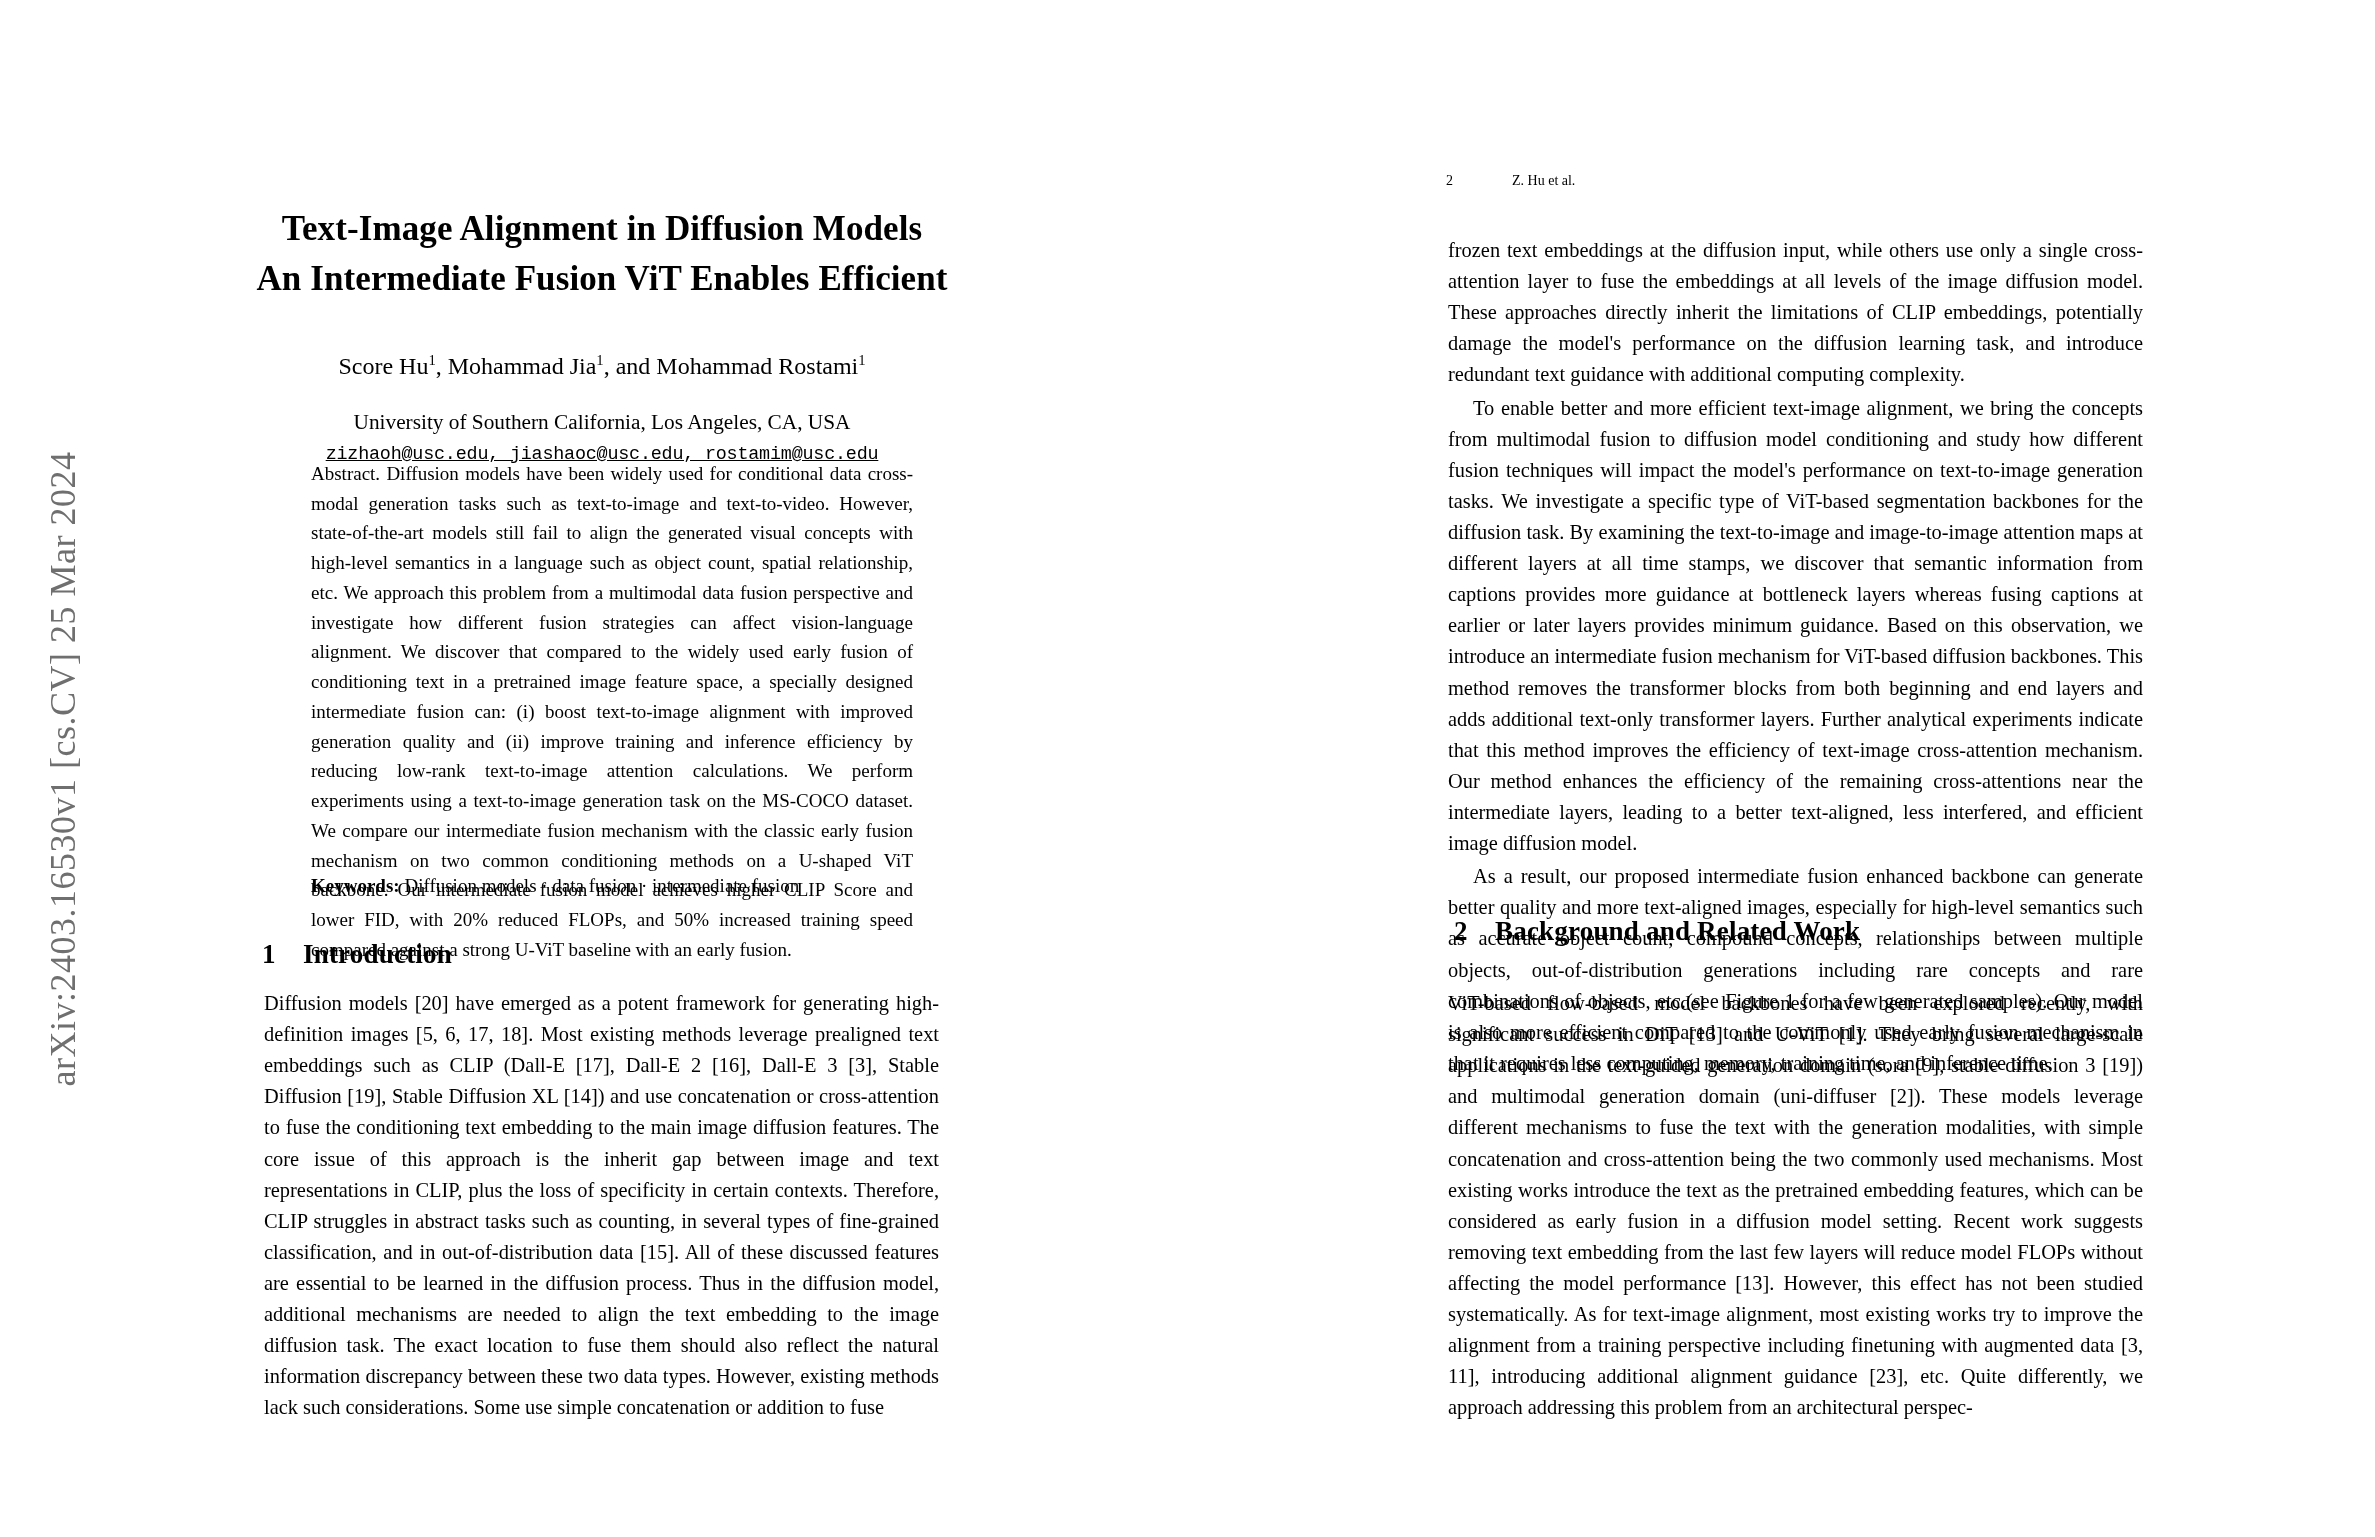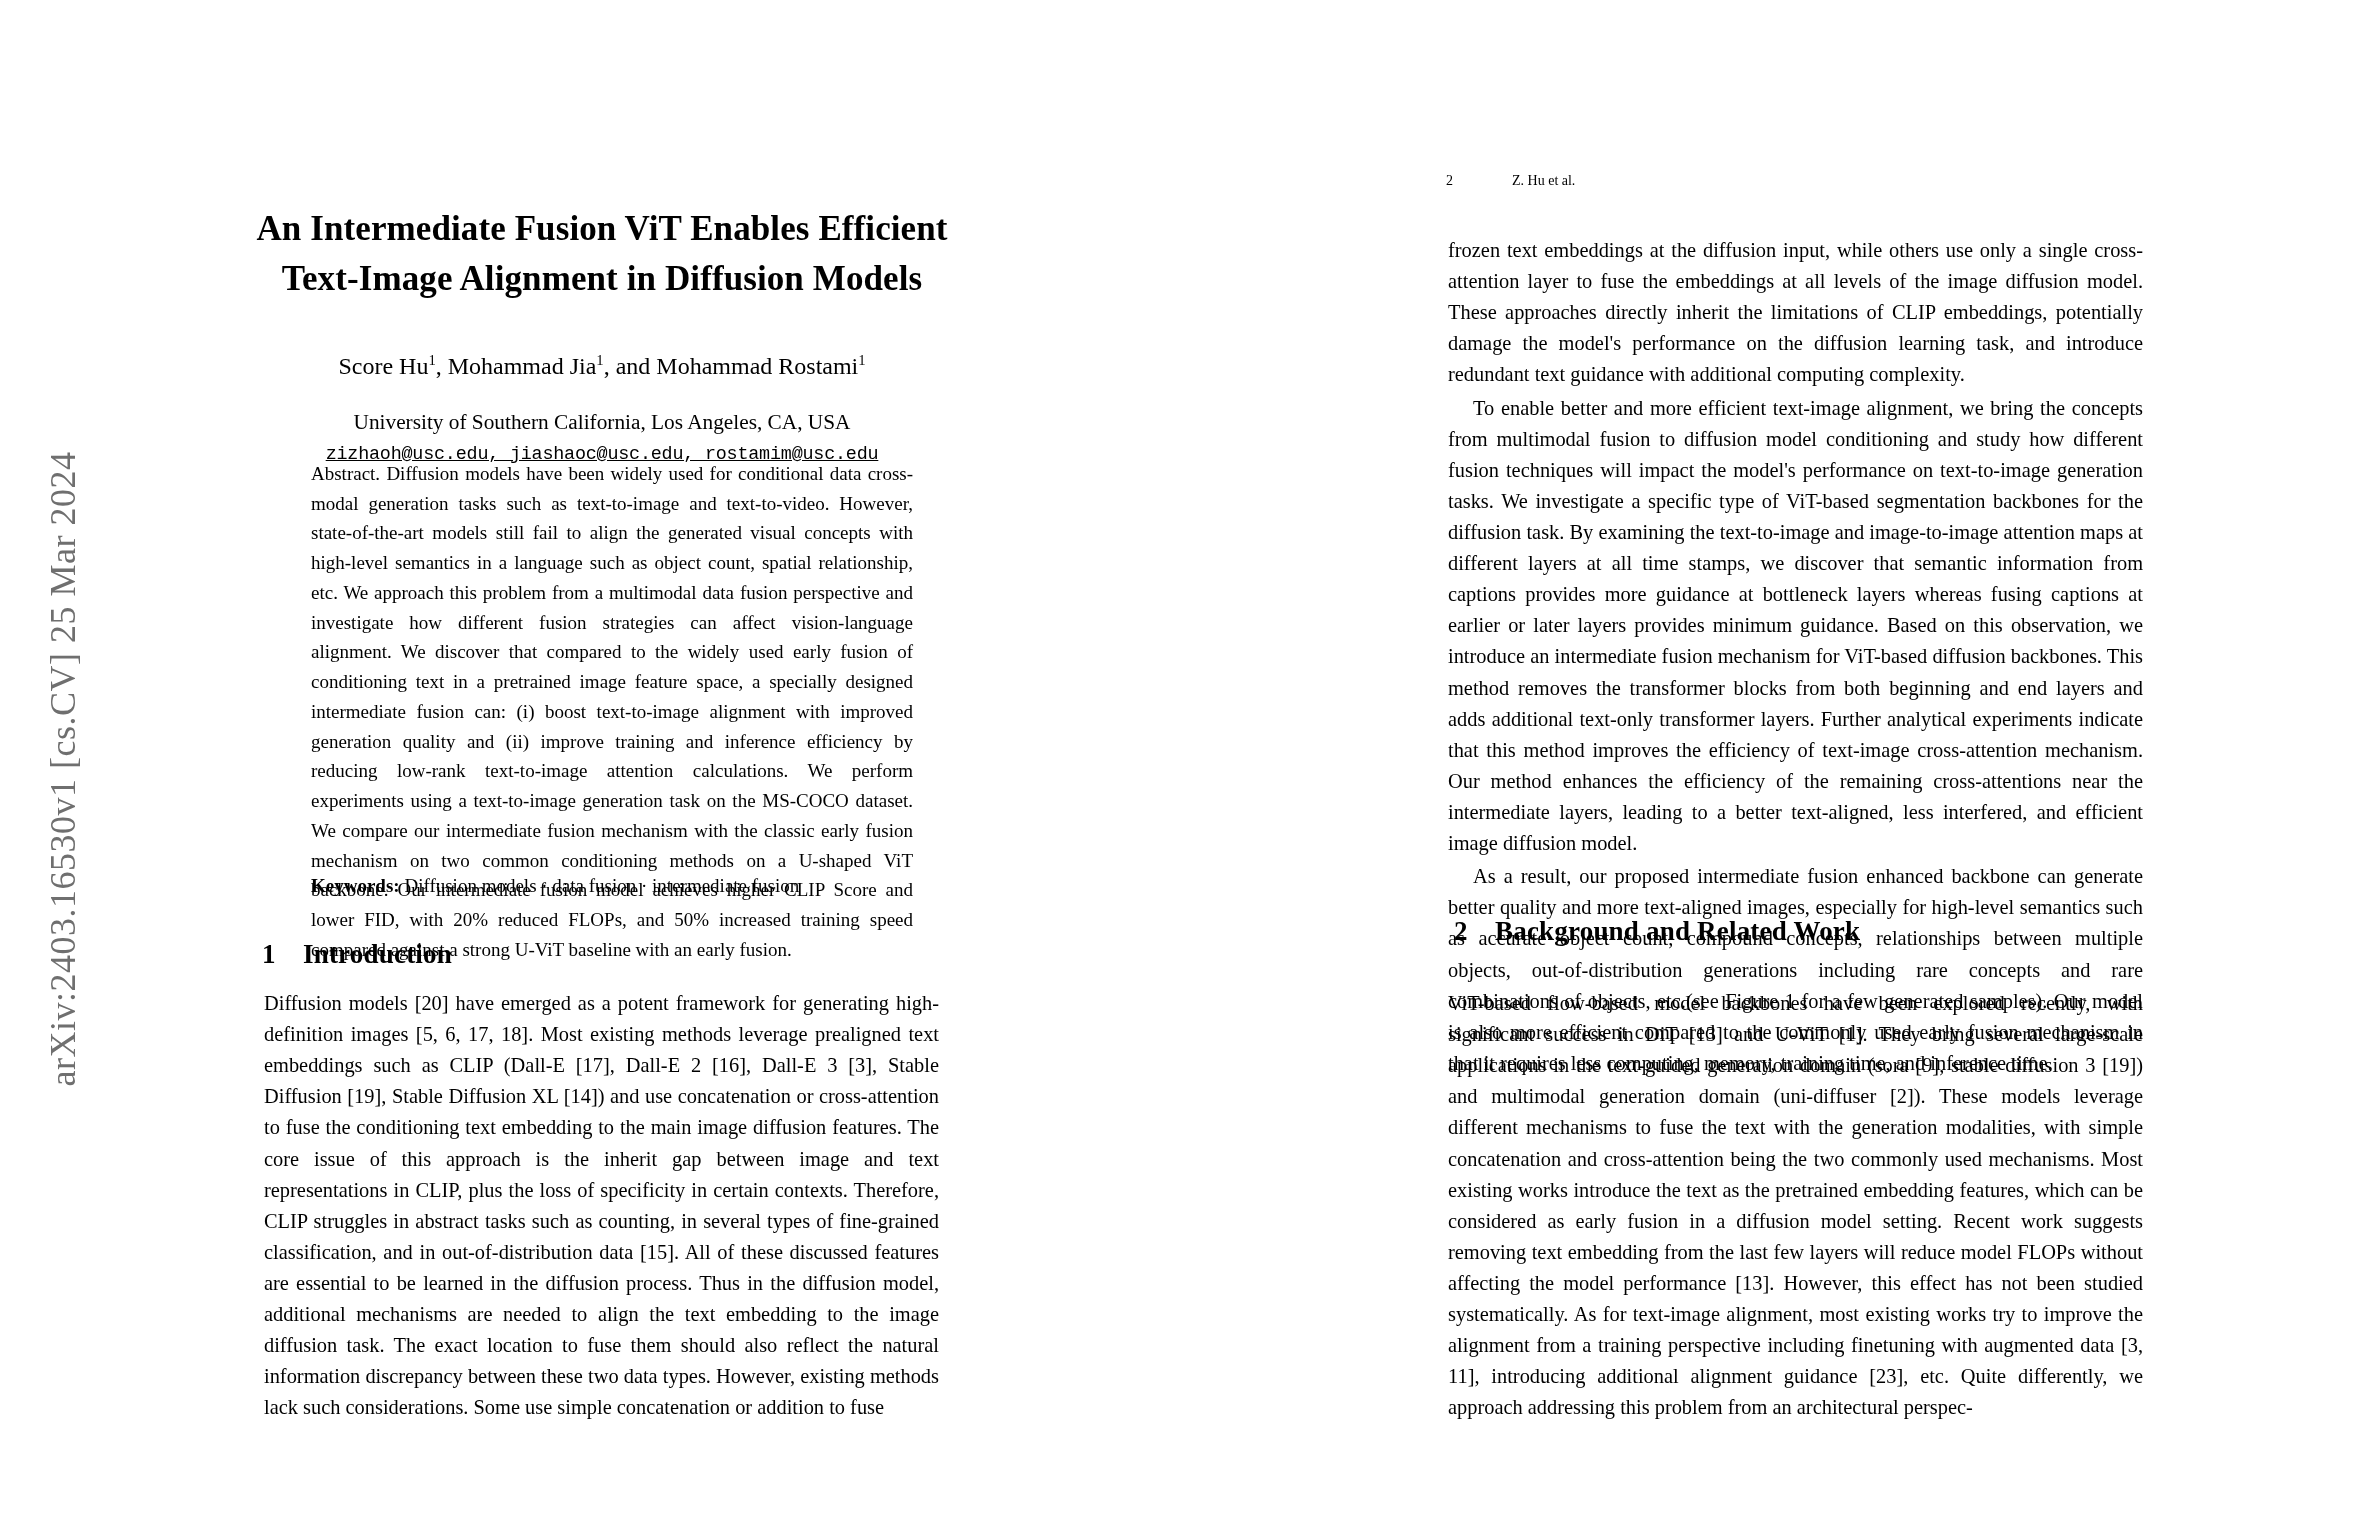--- a/index.html
+++ b/index.html
@@ -139,22 +139,22 @@
 <body>
 
 <div id="arxiv-stamp">
   <div class="stamp-text">arXiv:2403.16530v1  [cs.CV]  25 Mar 2024</div>
 </div>
 
 <div id="left-page" class="page-col">
 
   <div id="title-block">
     <div class="paper-title">
+      <div>Text-Image Alignment in Diffusion Models</div>
       <div>An Intermediate Fusion ViT Enables Efficient</div>
-      <div>Text-Image Alignment in Diffusion Models</div>
     </div>
 
     <div class="author-line">
       <span>Score Hu</span><sup>1</sup><span>, </span><span>Mohammad Jia</span><sup>1</sup><span>, and </span><span>Mohammad Rostami</span><sup>1</sup>
     </div>
 
     <div class="affil-line">University of Southern California, Los Angeles, CA, USA</div>
     <div class="email-line">zizhaoh@usc.edu, jiashaoc@usc.edu, rostamim@usc.edu</div>
   </div>
 

